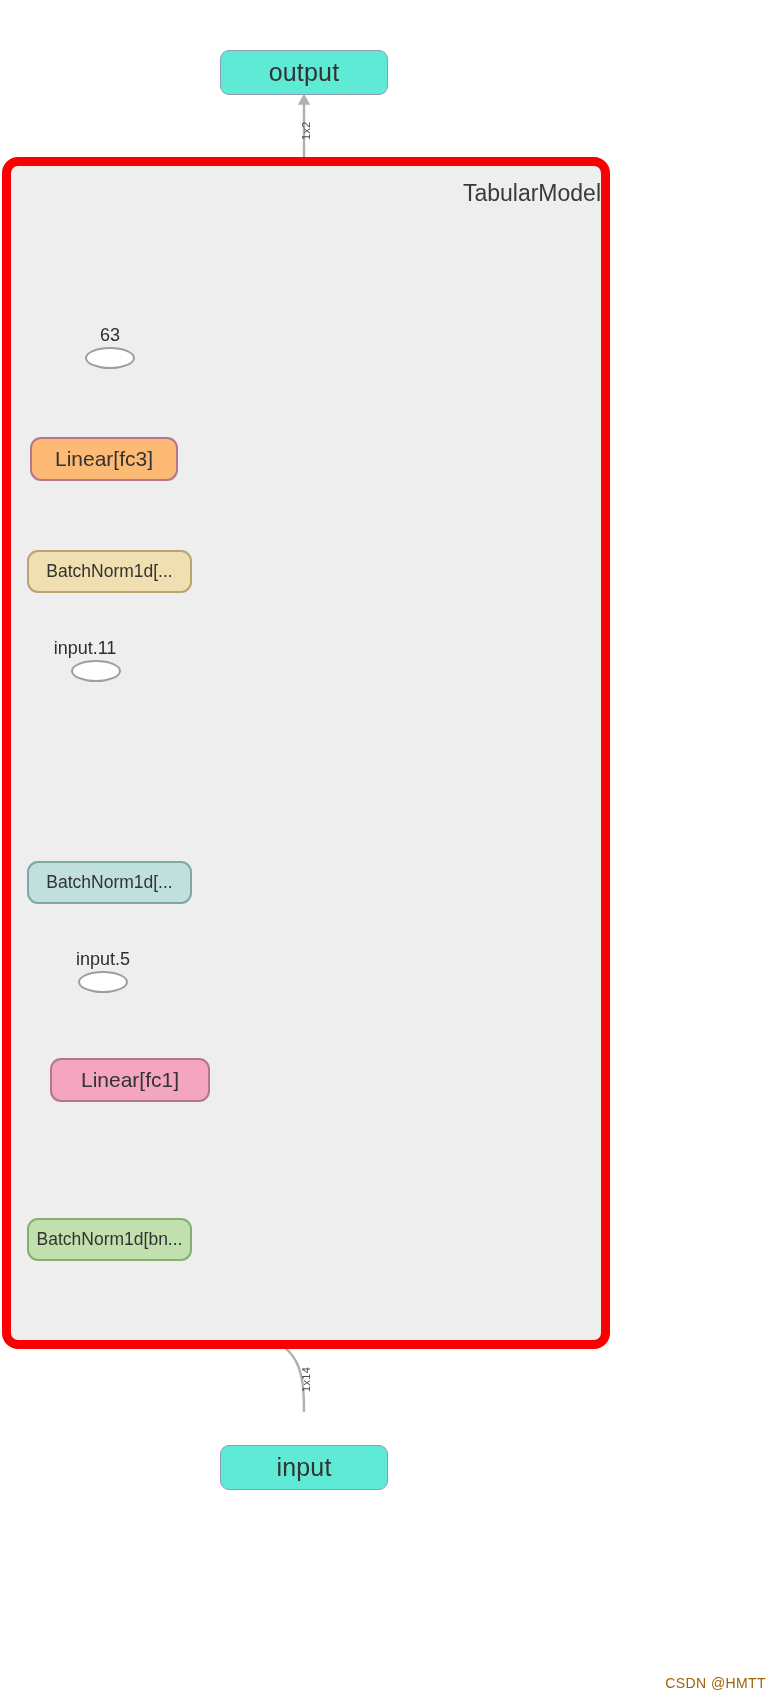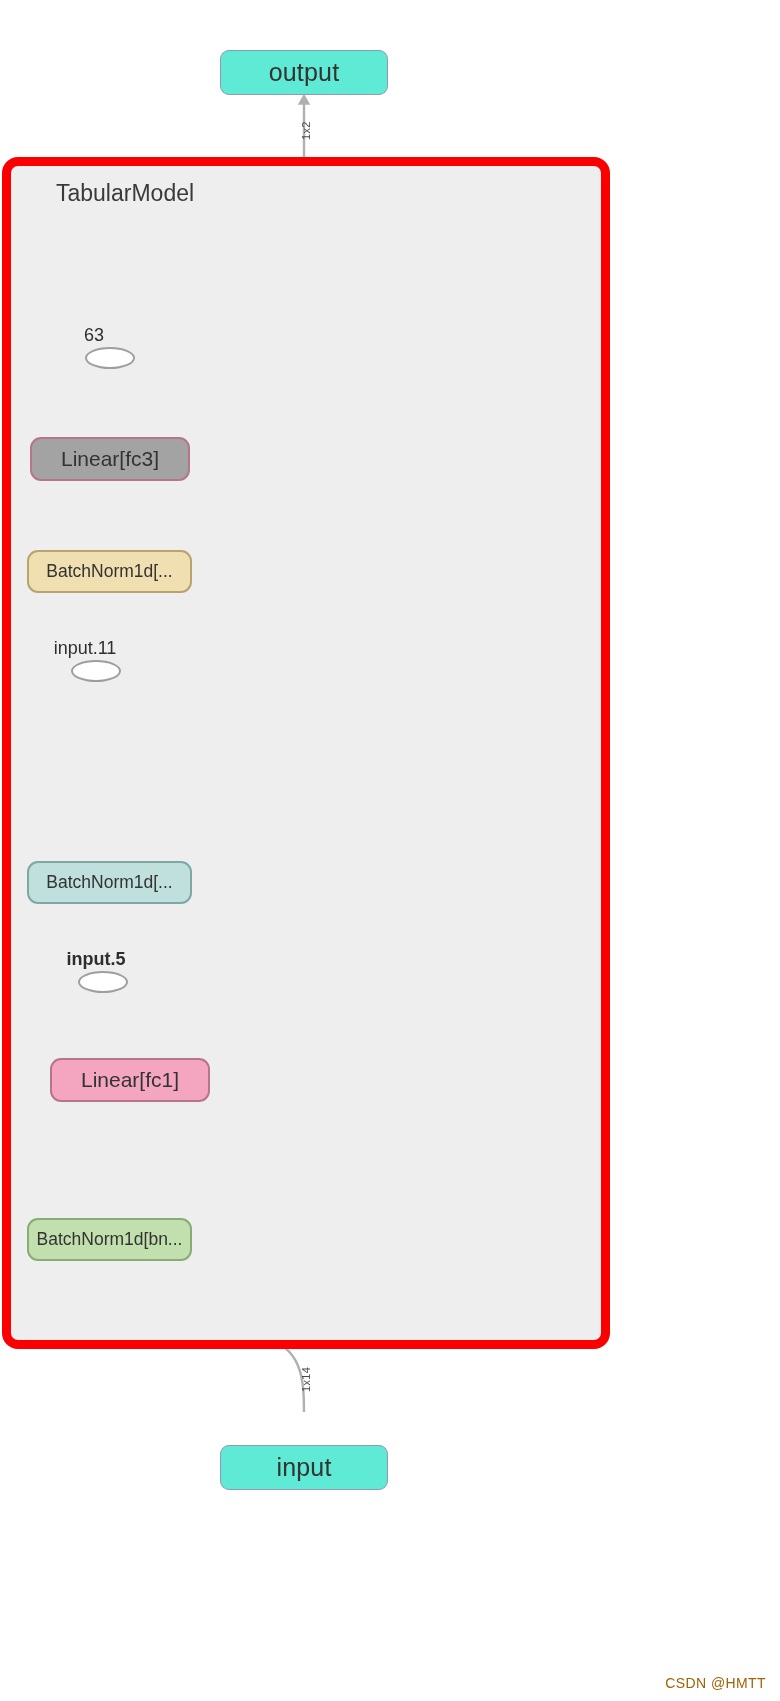--- a/index.html
+++ b/index.html
@@ -30,21 +30,21 @@
   
   .model-box {
     position: absolute;
     background: #eeeeee;
     border: 9px solid #fa0000;
     border-radius: 16px;
   }
   .model-title {
     position: absolute;
     width: 100%;
-    text-align: left;
+    text-align: right;
     top: 14px;
     font-size: 23px;
     color: #3a3a3a;
     padding-left: 45px;
   }
 
   
   .op-node {
     position: absolute;
     border-radius: 11px;
@@ -153,40 +153,40 @@
   <div class="edge-label" style="left:300px; top:1392px; transform:rotate(-90deg);">1x14</div>
 
   <div class="term-node" style="left:220px; top:50px; width:168px; height:45px;">
     <span>output</span>
   </div>
 
   <div class="model-box" style="left:2px; top:157px; width:608px; height:1192px;">
     <div class="model-title">TabularModel</div>
   </div>
 
-  <div class="ellipse-label" style="left:72px; top:325px; width:44px;">63</div>
+  <div class="ellipse-label" style="left:88px; top:325px; width:44px;">63</div>
   <div class="ellipse-node" style="left:85px; top:347px; width:50px; height:22px;"></div>
 
-  <div class="op-node" style="left:30px; top:437px; width:160px; height:44px; background:#a3a3a3; border:2.2px solid #b5758f;">
+  <div class="op-node" style="left:30px; top:437px; width:148px; height:44px; background:#fdba74; border:2.2px solid #b5758f;">
     <span>Linear[fc3]</span>
   </div>
 
   <div class="op-node small" style="left:27px; top:550px; width:165px; height:43px; background:#f0dfb0; border:2.2px solid #b8a371;">
     <span>BatchNorm1d[...</span>
   </div>
 
   <div class="ellipse-label" style="left:40px; top:638px; width:90px;text-align:center;">input.11</div>
   <div class="ellipse-node" style="left:71px; top:660px; width:50px; height:22px;"></div>
 
 
   <div class="op-node small" style="left:27px; top:861px; width:165px; height:43px; background:#bfe0dc; border:2.2px solid #7fa8a4;">
     <span>BatchNorm1d[...</span>
   </div>
 
-  <div class="ellipse-label" style="left:51px; top:949px; width:90px;font-weight:bold;">input.5</div>
+  <div class="ellipse-label" style="left:58px; top:949px; width:90px;">input.5</div>
   <div class="ellipse-node" style="left:78px; top:971px; width:50px; height:22px;"></div>
 
   <div class="op-node" style="left:30px; top:1058px; width:160px; height:44px; background:#f4a6c0; border:2.2px solid #b5758f;margin-left:20px;">
     <span>Linear[fc1]</span>
   </div>
 
   <div class="op-node small" style="left:27px; top:1171px; width:165px; height:43px; background:#c2e0ae; border:2.2px solid #86ad73;margin-top:47px;">
     <span>BatchNorm1d[bn...</span>
   </div>
 

